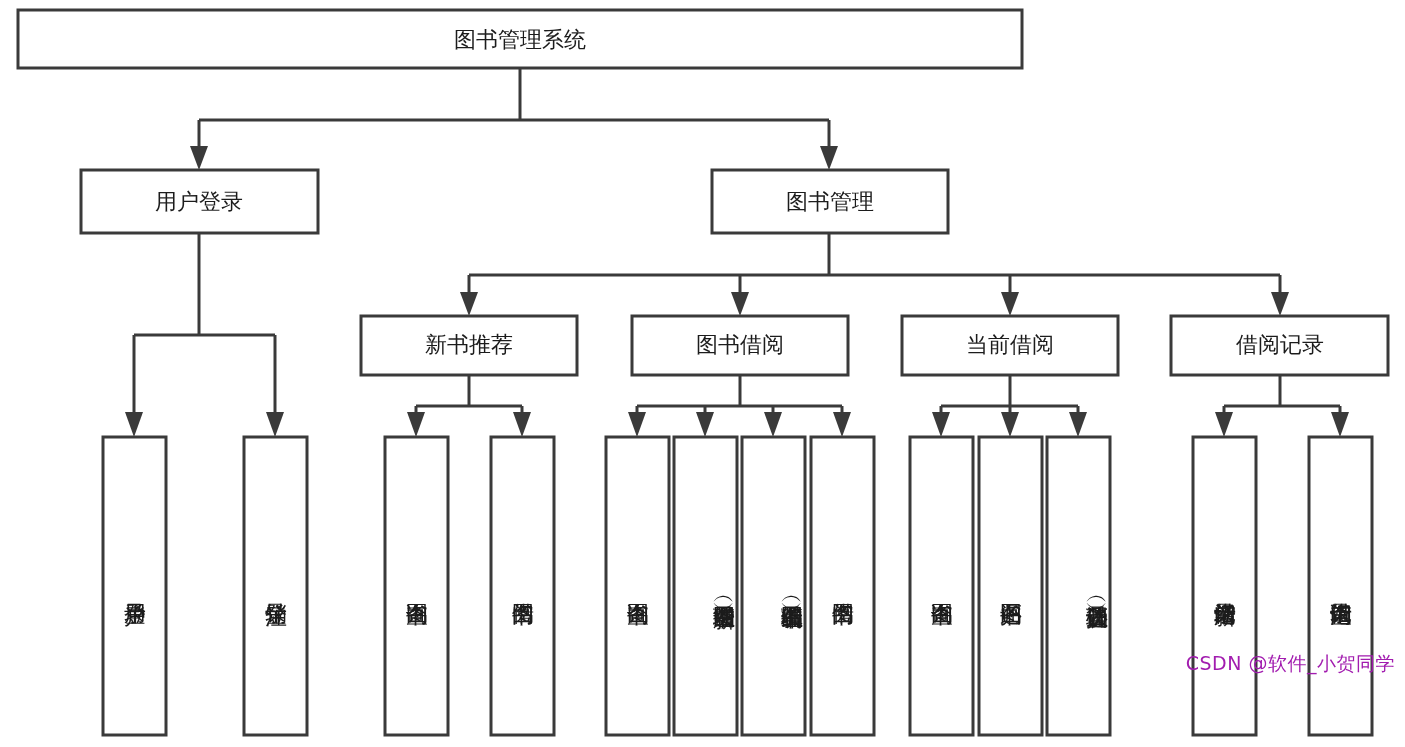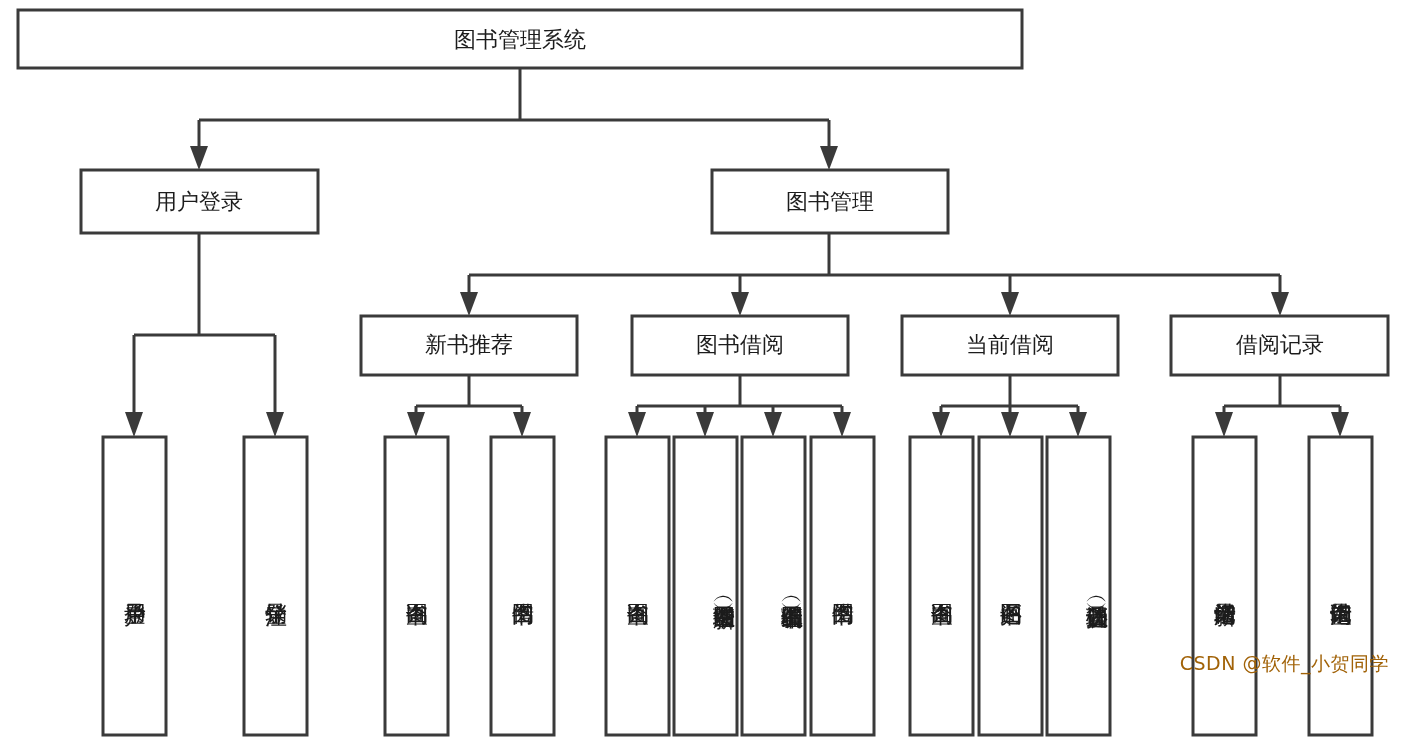--- a/index.html
+++ b/index.html
@@ -28,24 +28,24 @@
     line-height:1.22;
     color:#1c1c1c;
     letter-spacing:0;
     writing-mode:vertical-rl;
     text-orientation:upright;
     white-space:nowrap;
     pointer-events:none;
   }
   .watermark{
     position:absolute;
-    right:16px;
+    right:10px;
     bottom:6px;
     font-size:19px;
-    color:#a16207;
+    color:#a21caf;
     font-family:"DejaVu Sans","Liberation Sans",sans-serif;
     white-space:nowrap;
     letter-spacing:0.5px;
   }
 </style>
 </head>
 <body>
 
 <div id="diagram-root">
 

